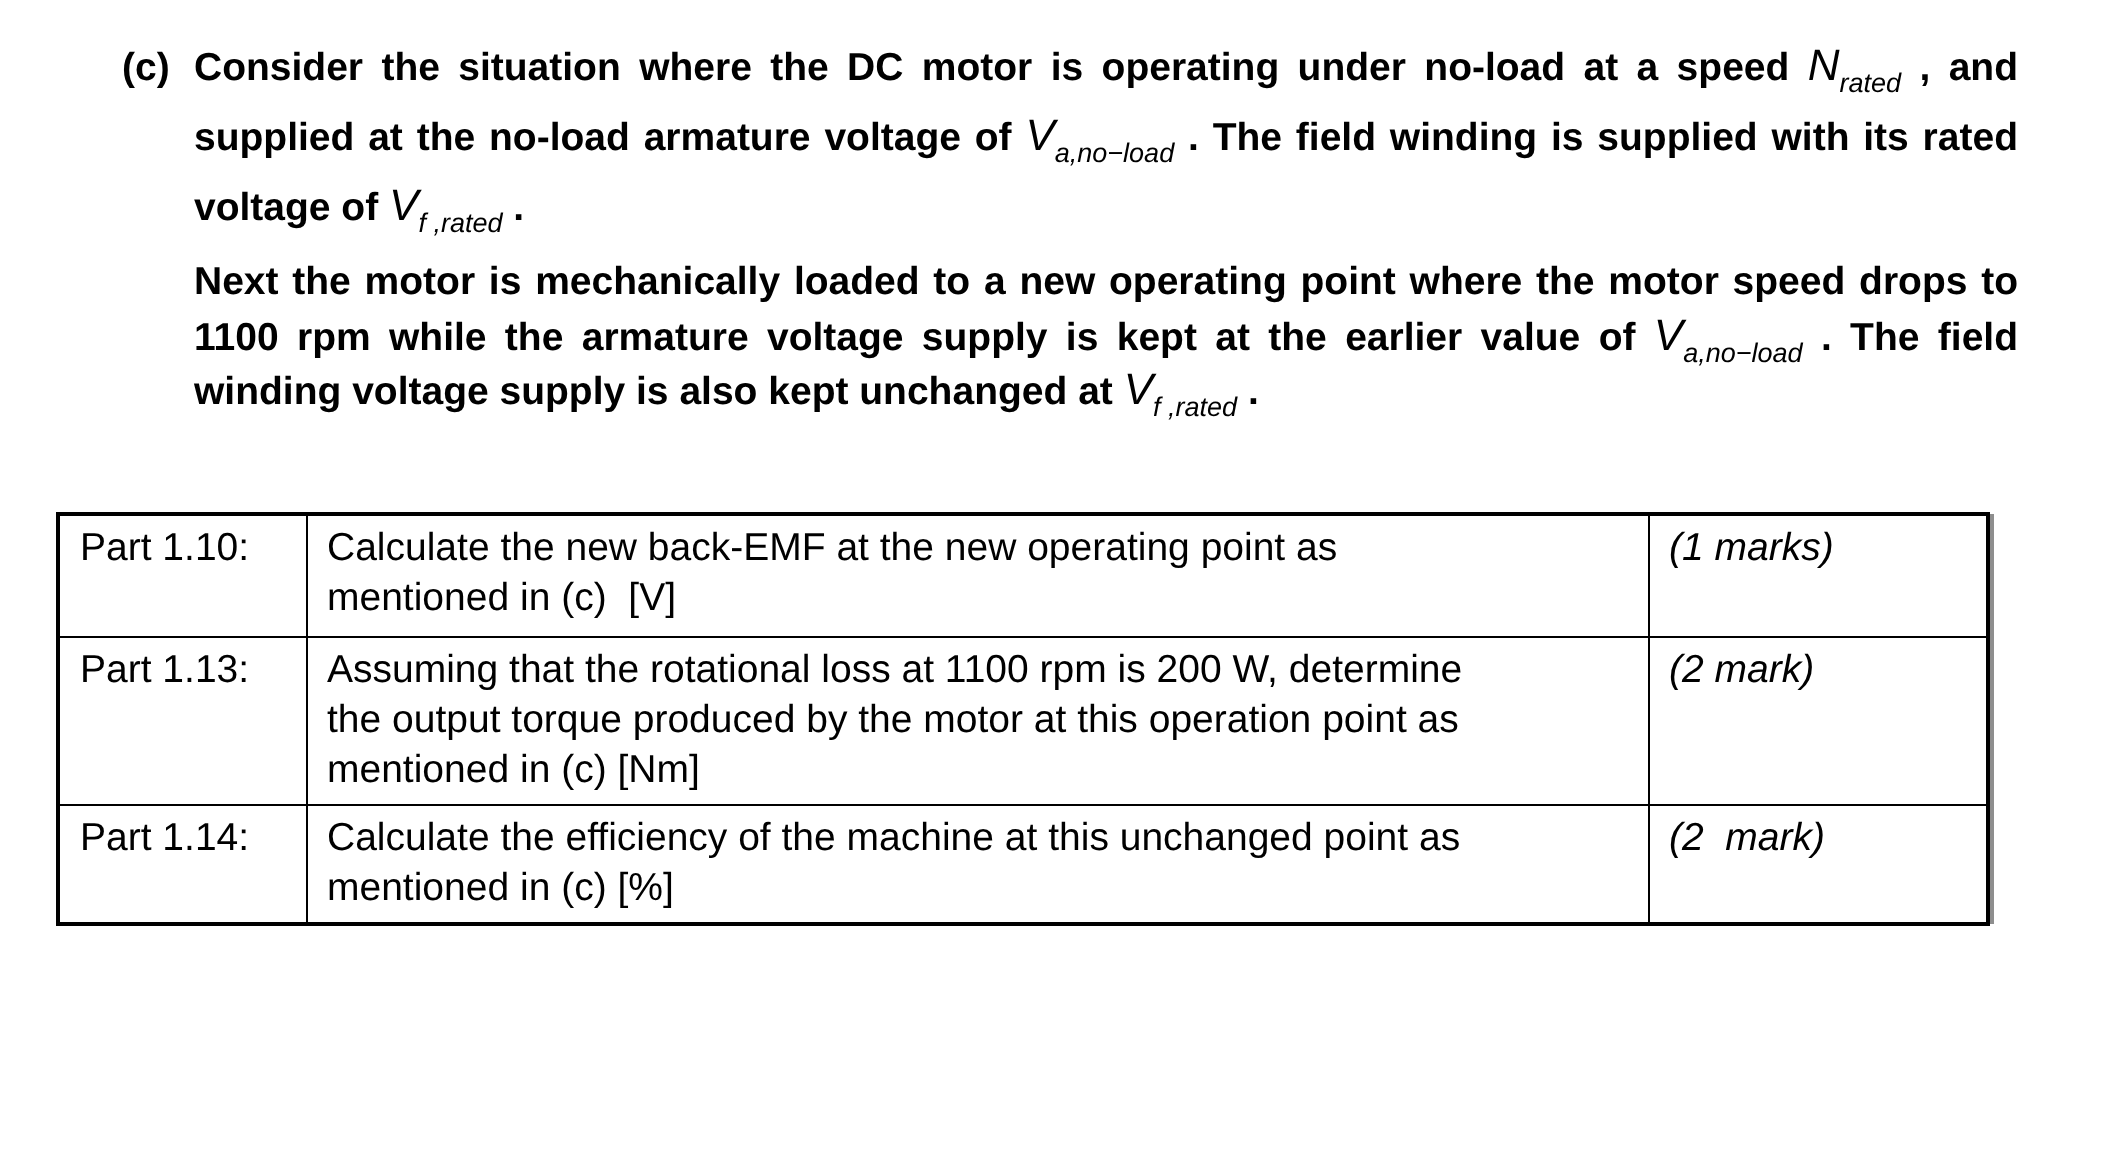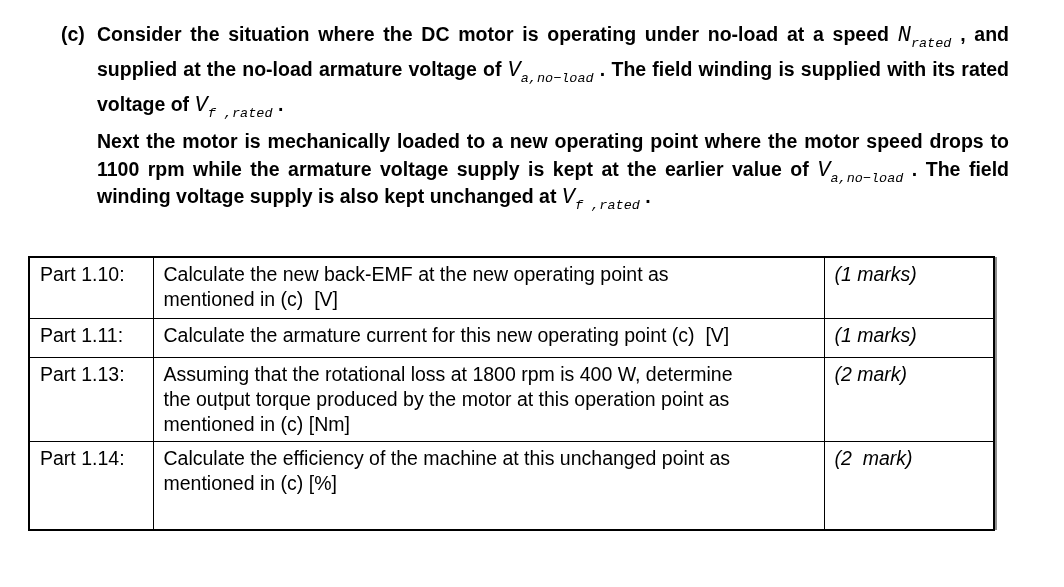--- a/index.html
+++ b/index.html
@@ -37,21 +37,21 @@
   }
   .para {
     font-weight: bold;
     font-size: 19.5px;
     text-align: justify;
   }
   .para-first { line-height: 35px; }
   .para-next  { line-height: 27.5px; margin-top: 6px; }
 
   .math {
-    font-family: Liberation Mono, monospace;
+    font-family: Liberation Sans, sans-serif;
     font-style: italic;
     font-weight: normal;
     font-size: 22px;
     line-height: 0;
   }
   .math sub {
     font-size: 13.5px;
     line-height: 0;
     vertical-align: -6px;
     font-style: italic;
@@ -104,27 +104,22 @@
     <col style="width:170px">
   </colgroup>
   <tbody>
       <tr>
         <td class="col-part">Part 1.10:</td>
         <td class="col-desc">Calculate the new back-EMF at the new operating point as
 mentioned in (c)  [V]</td>
         <td class="col-marks">(1 marks)</td>
       </tr>
       <tr>
-        <td class="col-part">Part 1.11:</td>
-        <td class="col-desc">Calculate the armature current for this new operating point (c)  [V]</td>
-        <td class="col-marks">(1 marks)</td>
-      </tr>
-      <tr>
         <td class="col-part">Part 1.13:</td>
-        <td class="col-desc">Assuming that the rotational loss at 1800 rpm is 400 W, determine
+        <td class="col-desc">Assuming that the rotational loss at 1100 rpm is 200 W, determine
 the output torque produced by the motor at this operation point as
 mentioned in (c) [Nm]</td>
         <td class="col-marks">(2 mark)</td>
       </tr>
       <tr>
         <td class="col-part">Part 1.14:</td>
         <td class="col-desc">Calculate the efficiency of the machine at this unchanged point as
 mentioned in (c) [%]</td>
         <td class="col-marks">(2  mark)</td>
       </tr>

